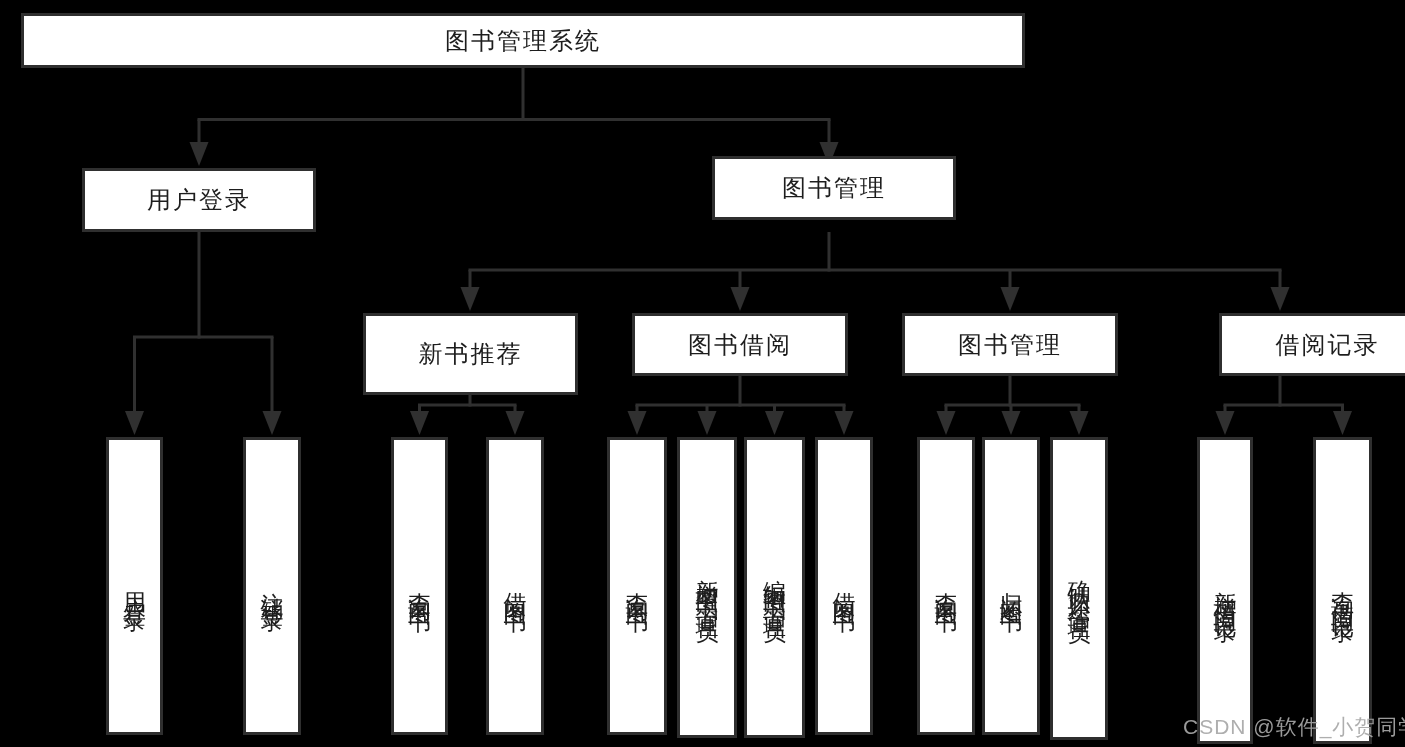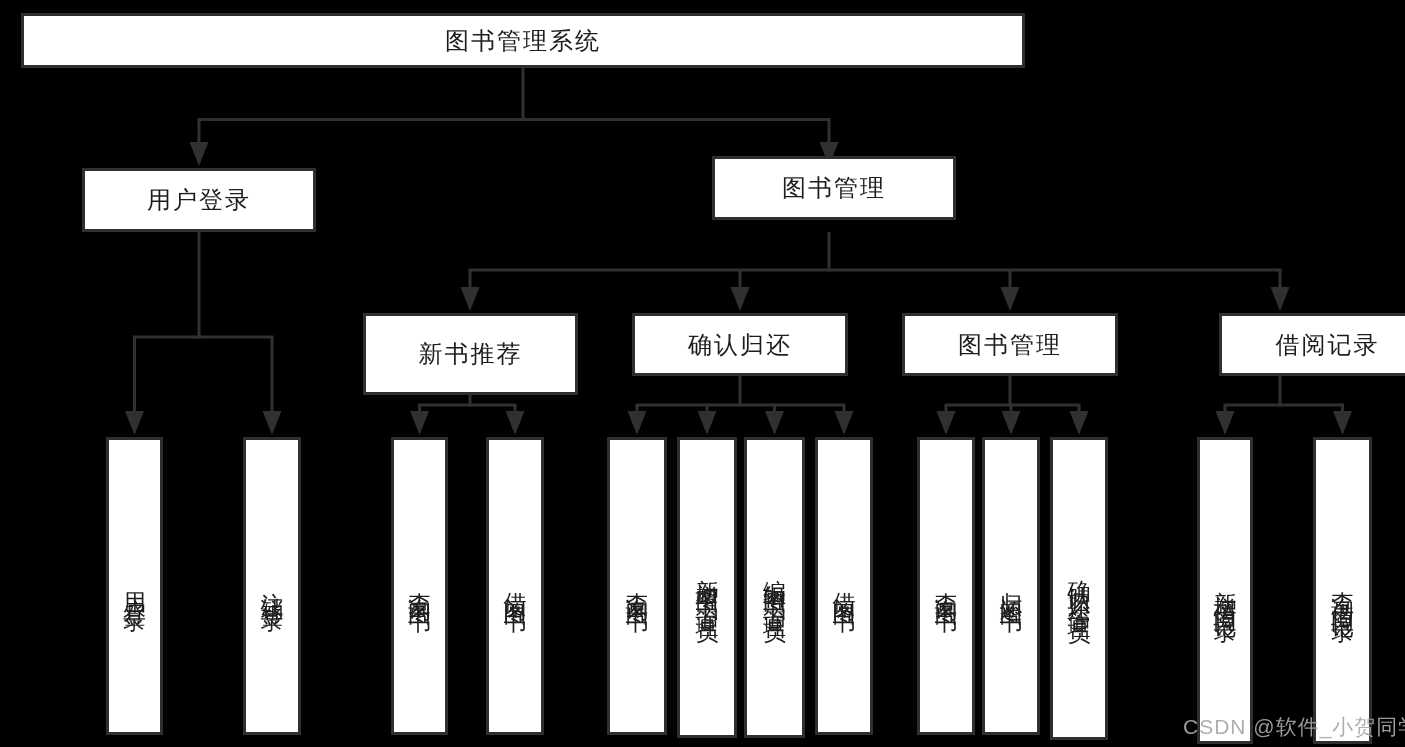--- a/index.html
+++ b/index.html
@@ -98,21 +98,21 @@
     <span class="hlabel">用户登录</span>
   </div>
   <div class="box" style="left:712px;top:156px;width:244px;height:64px;">
     <span class="hlabel">图书管理</span>
   </div>
 
   <div class="box" style="left:363px;top:313px;width:215px;height:82px;">
     <span class="hlabel">新书推荐</span>
   </div>
   <div class="box" style="left:632px;top:313px;width:216px;height:63px;">
-    <span class="hlabel">确认归还</span>
+    <span class="hlabel">图书借阅</span>
   </div>
   <div class="box" style="left:902px;top:313px;width:216px;height:63px;">
     <span class="hlabel">图书管理</span>
   </div>
   <div class="box" style="left:1219px;top:313px;width:217px;height:63px;">
     <span class="hlabel">借阅记录</span>
   </div>
 
   <div class="box" style="left:106px;top:437px;width:57px;height:298px;">
     <span class="vlabel">用户登录</span>

